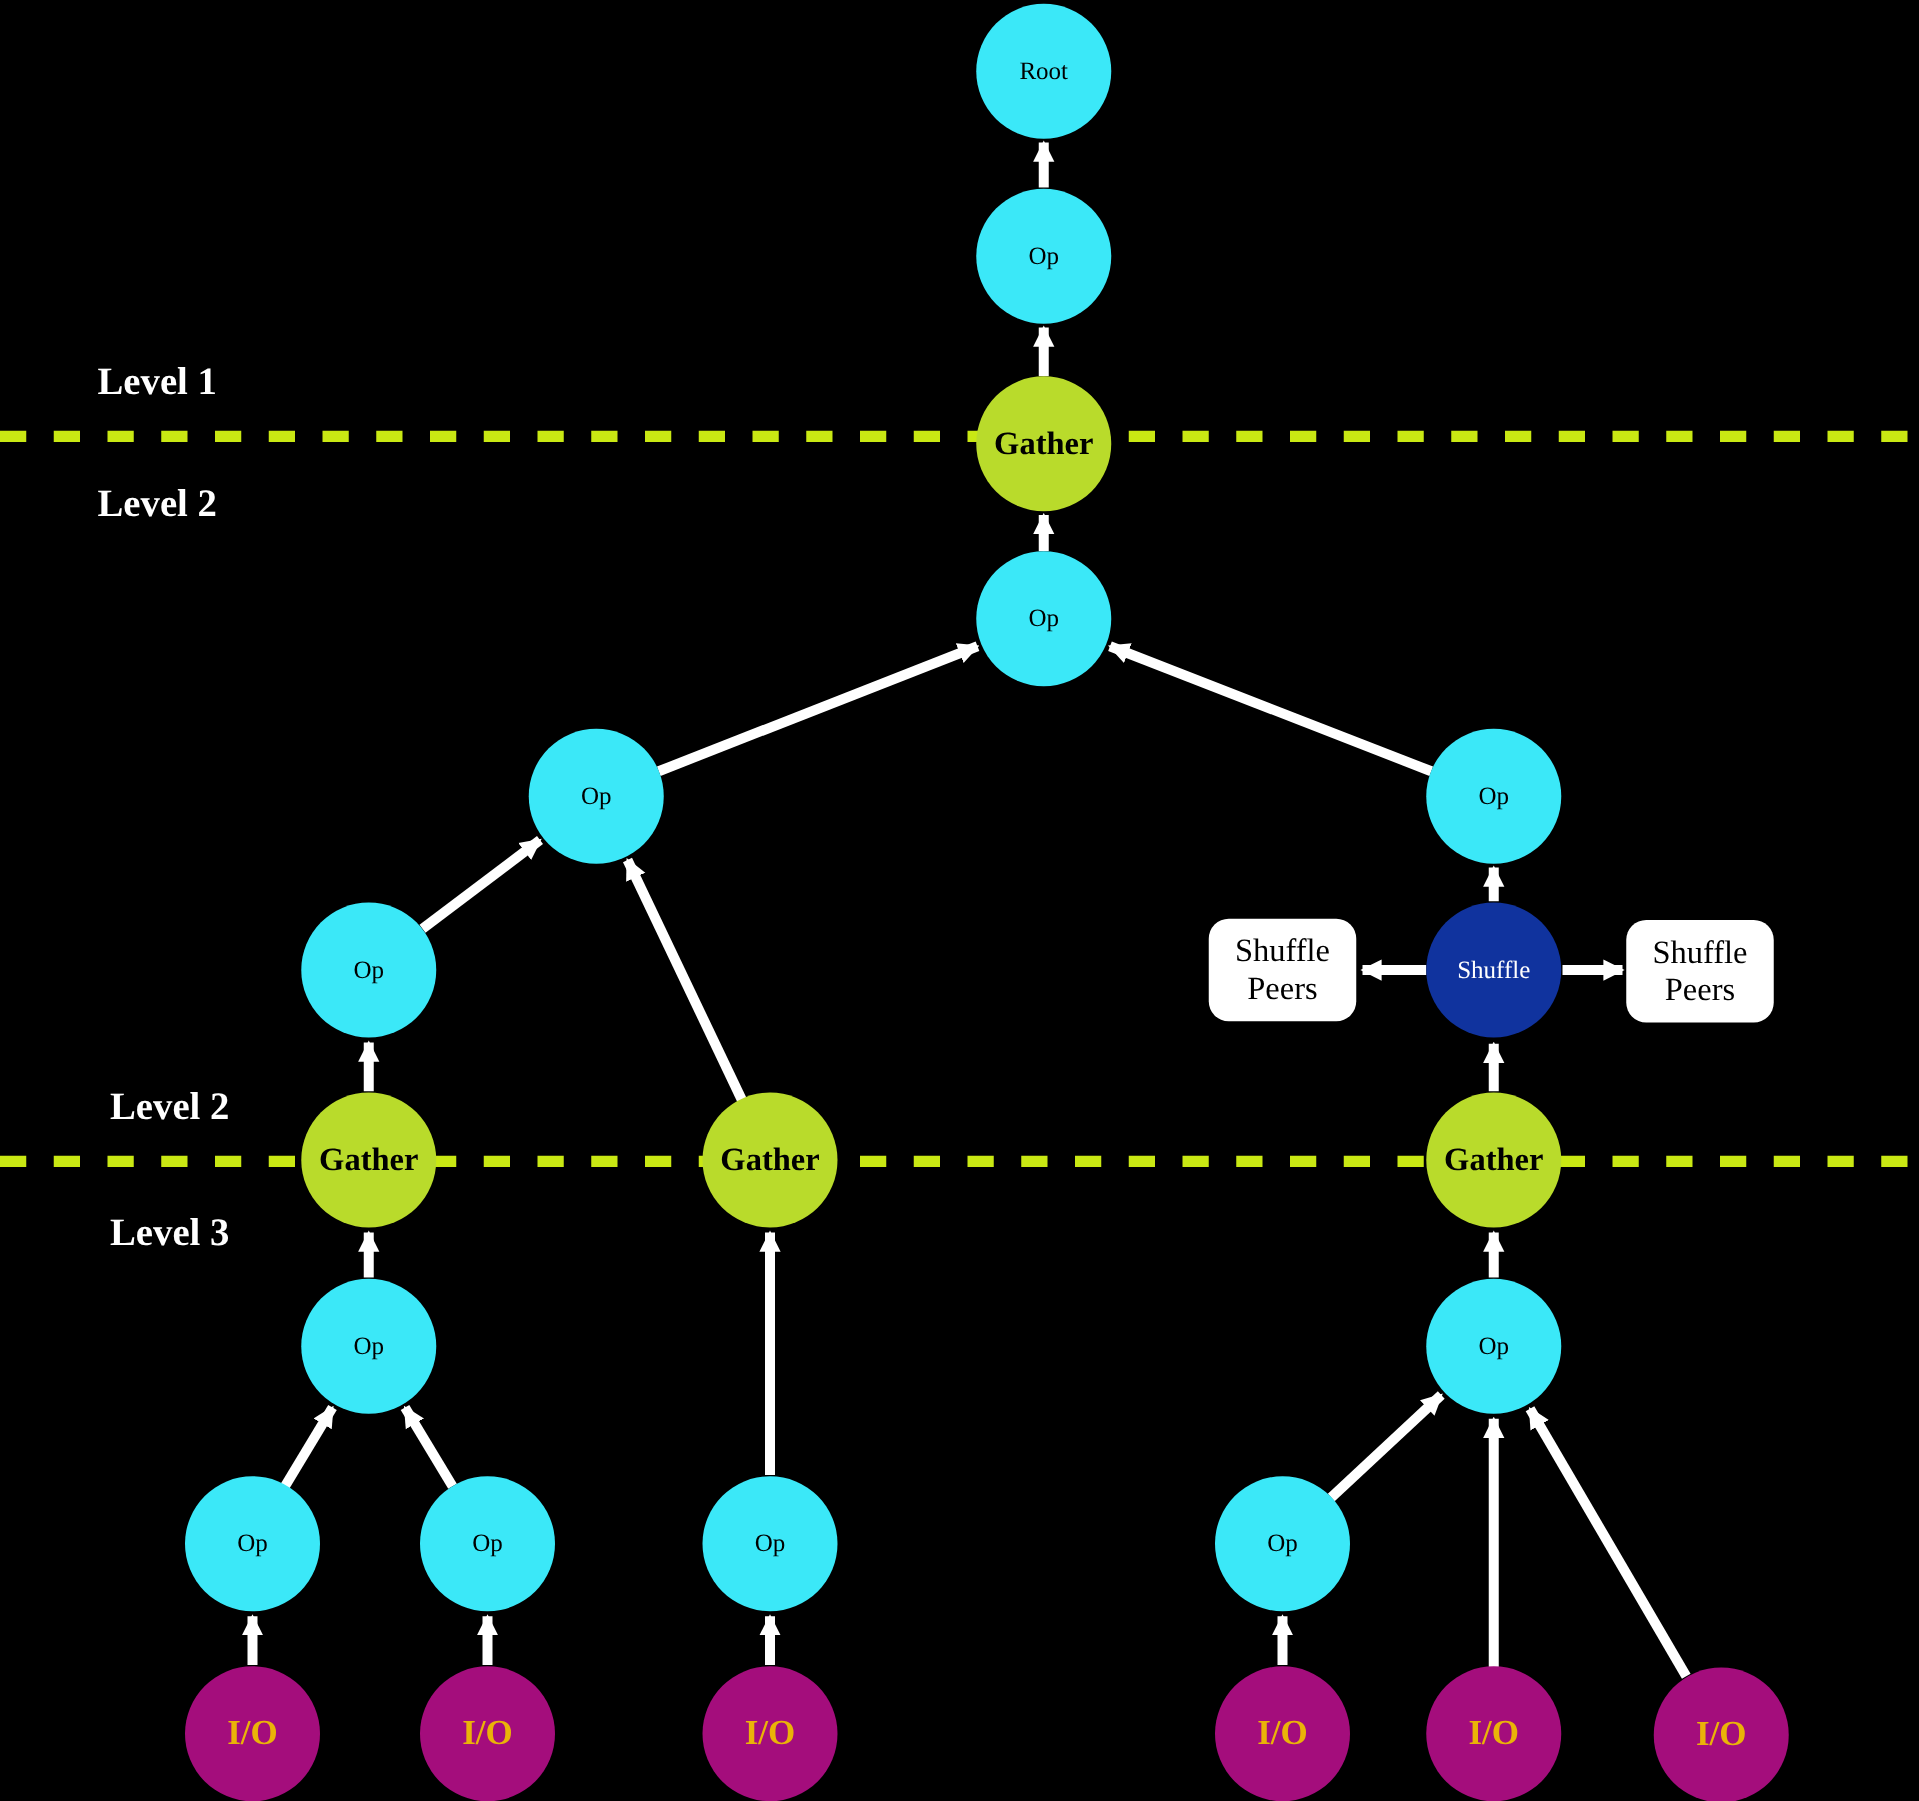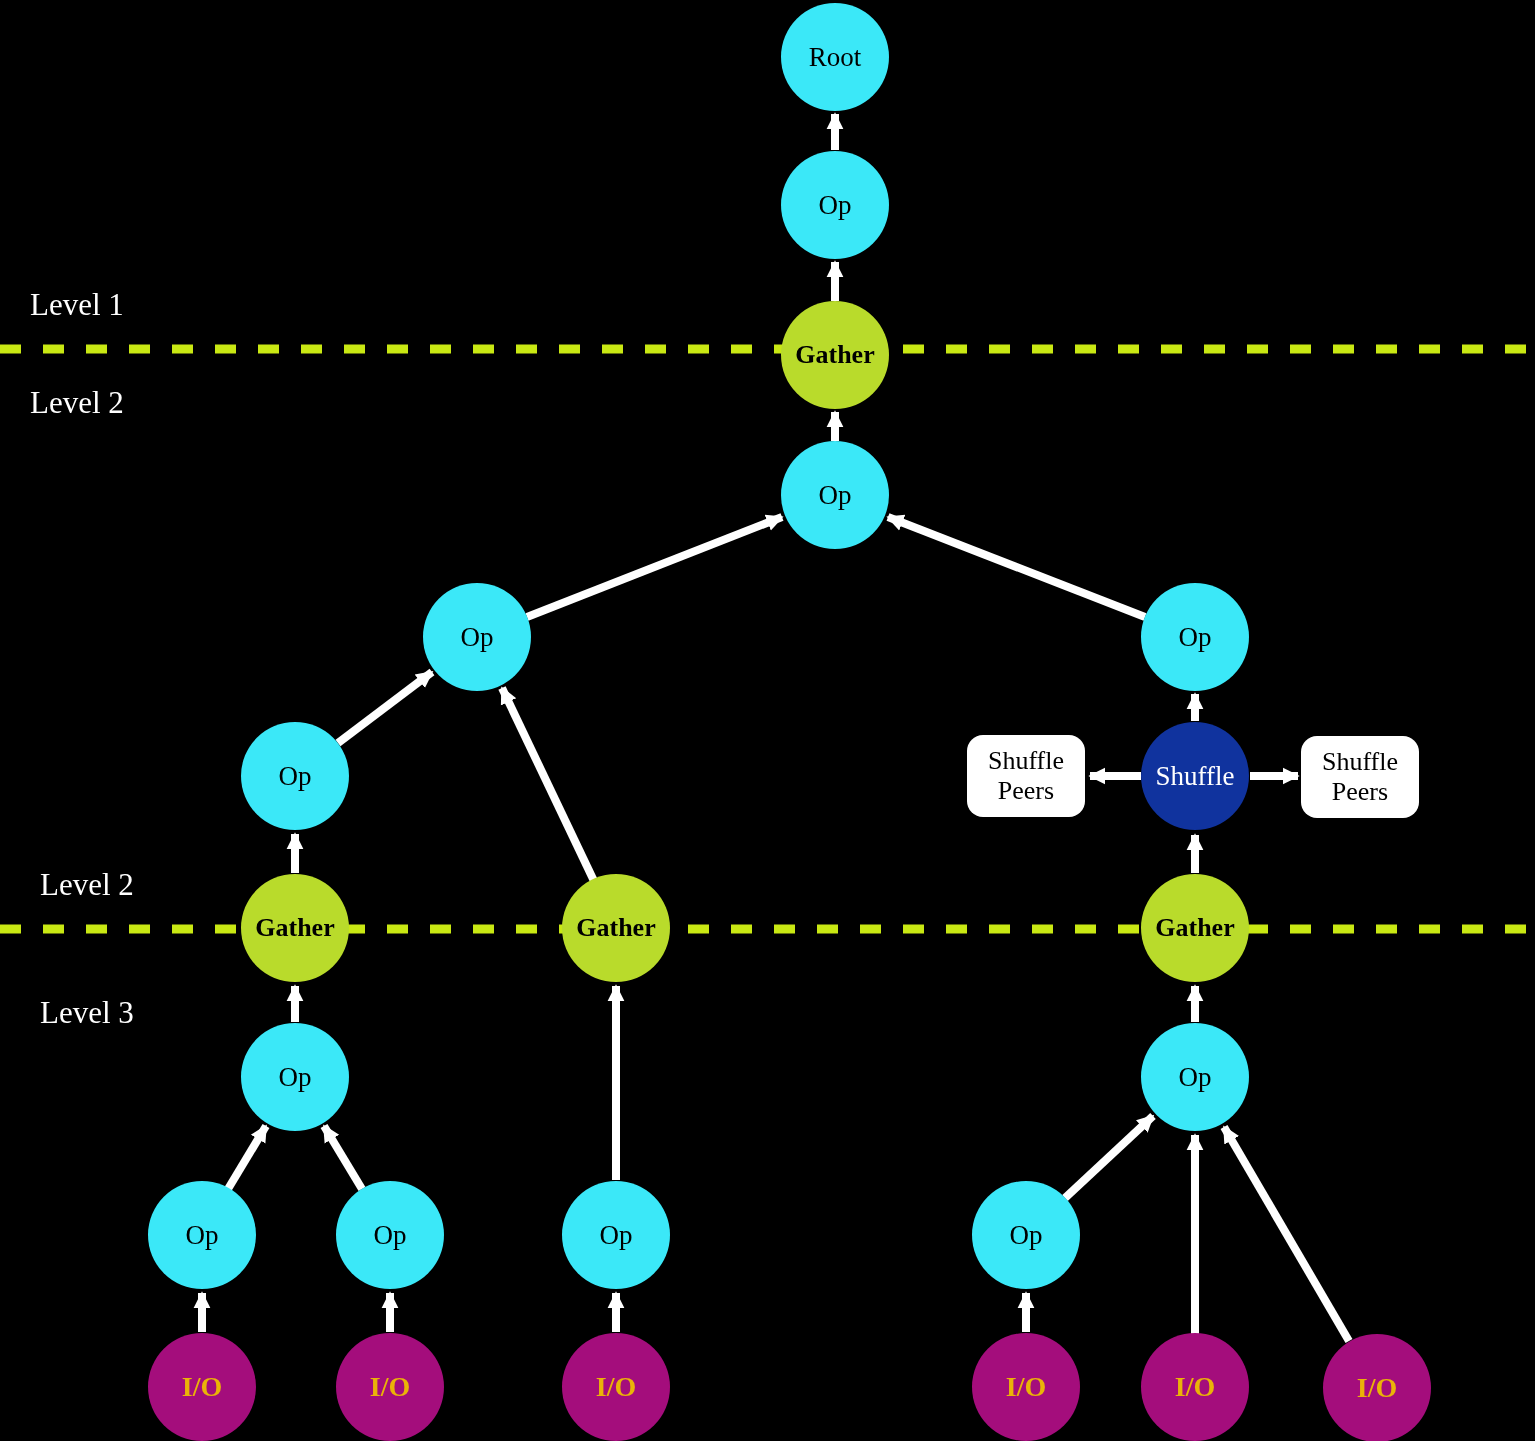--- a/index.html
+++ b/index.html
@@ -21,30 +21,31 @@
     font-family:"Liberation Serif","DejaVu Serif",serif;
   }
   .edges-layer{position:absolute;left:0;top:0;z-index:1;}
   .divider{stroke:var(--level-divider);stroke-width:9;stroke-dasharray:21 22;fill:none;}
   .edge{stroke:var(--arrow);stroke-width:8;fill:none;marker-end:url(#arrowhead);}
   .arrowhead-shape{fill:var(--arrow);}
   .node{
     position:absolute;z-index:2;
     width:108px;height:108px;border-radius:50%;
     display:flex;align-items:center;justify-content:center;
-    font-size:27px;color:#000;text-align:center;
+    font-size:20px;color:#000;text-align:center;
   }
   .node.op{background:var(--op-node);}
   .node.gather{background:var(--gather-node);font-size:26px;font-weight:bold;}
   .node.shuffle{background:var(--shuffle-node);color:#fff;}
   .node.io{background:var(--io-node);color:#eab308;font-size:28px;font-weight:bold;}
   .level-label{
     position:absolute;z-index:3;
-    color:#fff;font-weight:normal;font-size:31px;line-height:34px;
+    color:#fff;font-weight:bold;font-size:31px;line-height:34px;
     white-space:nowrap;
+    margin-left:48px;
   }
   .peers{
     position:absolute;z-index:2;
     width:118px;height:82px;
     background:var(--peers-box);border-radius:16px;
     display:flex;flex-direction:column;align-items:center;justify-content:center;
     color:#000;font-size:26px;line-height:1.15;text-align:center;
   }
 </style>
 </head>
@@ -86,21 +87,21 @@
       <line class="edge" x1="616" y1="1332" x2="616" y2="1293"></line>
       <line class="edge" x1="1026" y1="1332" x2="1026" y2="1293"></line>
       <line class="edge" x1="1195" y1="1334" x2="1195" y2="1135"></line>
       <line class="edge" x1="1349" y1="1341" x2="1224" y2="1127"></line>
     </g>
   </svg>
 
   <div class="level-label" style="left:30px;top:288px">Level 1</div>
   <div class="level-label" style="left:30px;top:386px">Level 2</div>
   <div class="level-label" style="left:40px;top:868px">Level 2</div>
-  <div class="level-label" style="left:40px;top:996px">Level 3</div>
+  <div class="level-label" style="left:40px;top:969px">Level 3</div>
 
   <div class="node op" style="left:781px;top:3px">
       <span>Root</span>
     </div>
   <div class="node op" style="left:781px;top:151px">
       <span>Op</span>
     </div>
   <div class="node gather" style="left:781px;top:301px">
       <span>Gather</span>
     </div>

